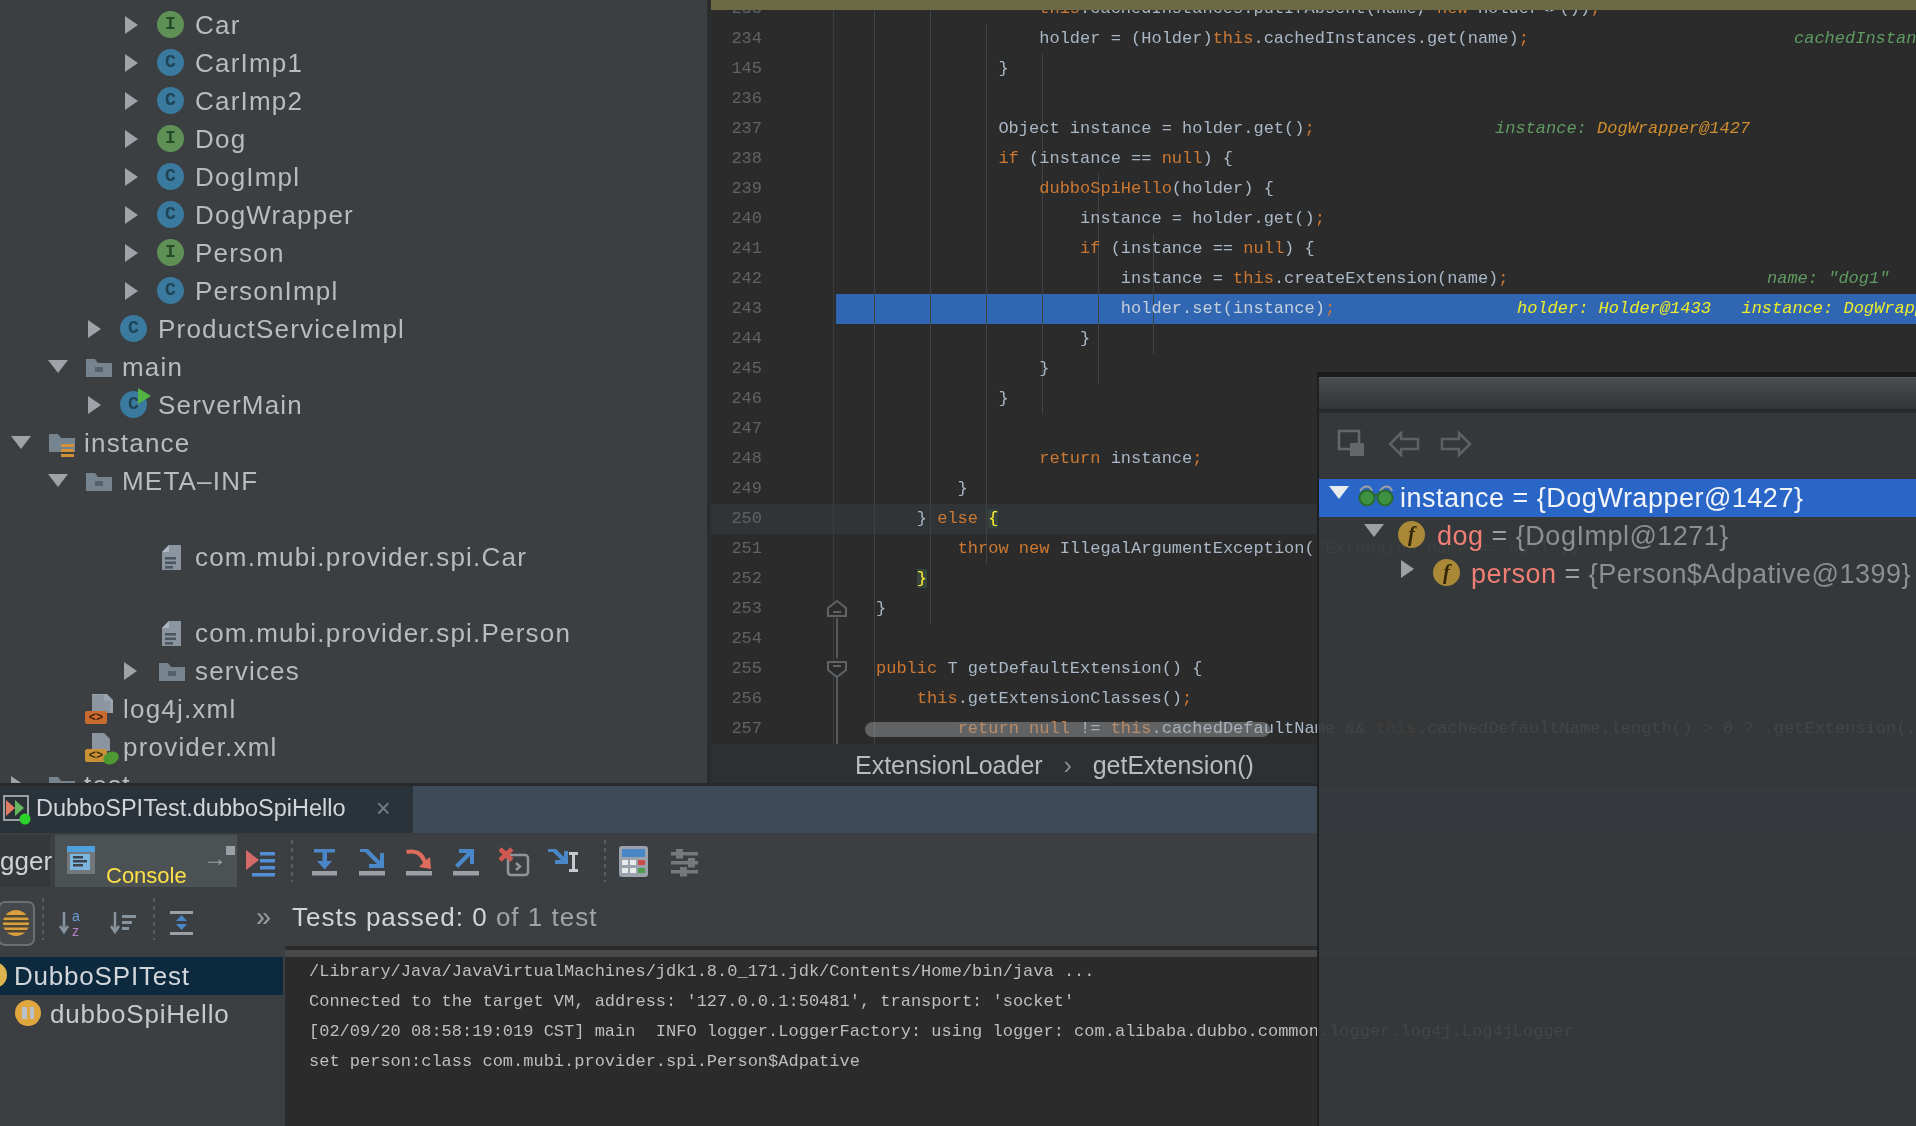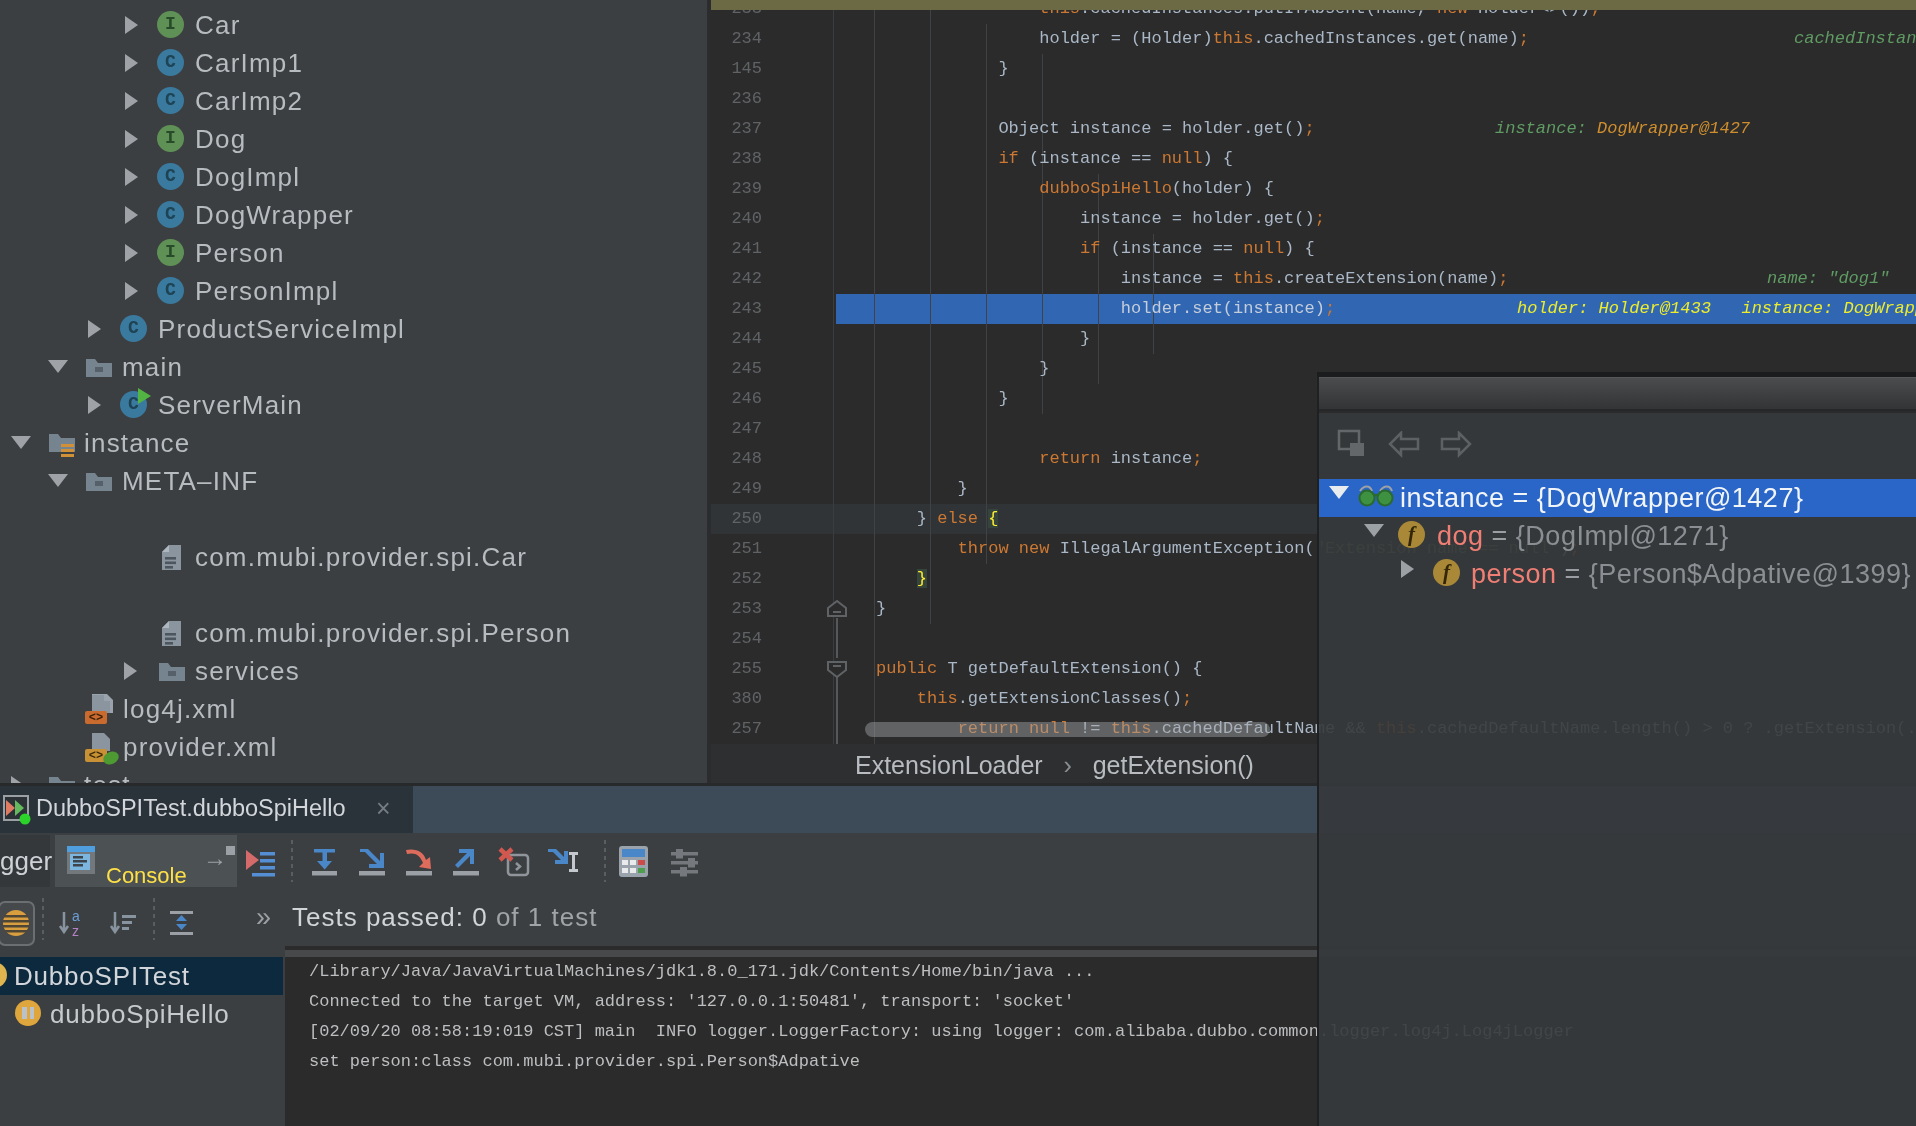--- a/index.html
+++ b/index.html
@@ -185,21 +185,21 @@
 <div class="a mono num" style="top:384px">246</div>
 <div class="a mono num" style="top:414px">247</div>
 <div class="a mono num" style="top:444px">248</div>
 <div class="a mono num" style="top:474px">249</div>
 <div class="a mono num" style="top:504px">250</div>
 <div class="a mono num" style="top:534px">251</div>
 <div class="a mono num" style="top:564px">252</div>
 <div class="a mono num" style="top:594px">253</div>
 <div class="a mono num" style="top:624px">254</div>
 <div class="a mono num" style="top:654px">255</div>
-<div class="a mono num" style="top:684px">380</div>
+<div class="a mono num" style="top:684px">256</div>
 <div class="a mono num" style="top:714px">257</div>
 <div class="a mono ln" style="top:-6px;color:#a9b7c6">                <span class="k">this</span>.cachedInstances.putIfAbsent(name, <span class="k">new</span> Holder&lt;&gt;())<span class="k">;</span></div>
 <div class="a mono ln" style="top:24px;color:#a9b7c6">                holder = (Holder)<span class="k">this</span>.cachedInstances.get(name)<span class="k">;</span></div>
 <div class="a mono ln" style="top:54px;color:#a9b7c6">            }</div>
 <div class="a mono ln" style="top:114px;color:#a9b7c6">            Object instance = holder.get()<span class="k">;</span></div>
 <div class="a mono ln" style="top:144px;color:#a9b7c6">            <span class="k">if</span> (instance == <span class="k">null</span>) {</div>
 <div class="a mono ln" style="top:174px;color:#a9b7c6">                <span class="k">dubboSpiHello</span>(holder) {</div>
 <div class="a mono ln" style="top:204px;color:#a9b7c6">                    instance = holder.get()<span class="k">;</span></div>
 <div class="a mono ln" style="top:234px;color:#a9b7c6">                    <span class="k">if</span> (instance == <span class="k">null</span>) {</div>
 <div class="a mono ln" style="top:264px;color:#a9b7c6">                        instance = <span class="k">this</span>.createExtension(name)<span class="k">;</span></div>

